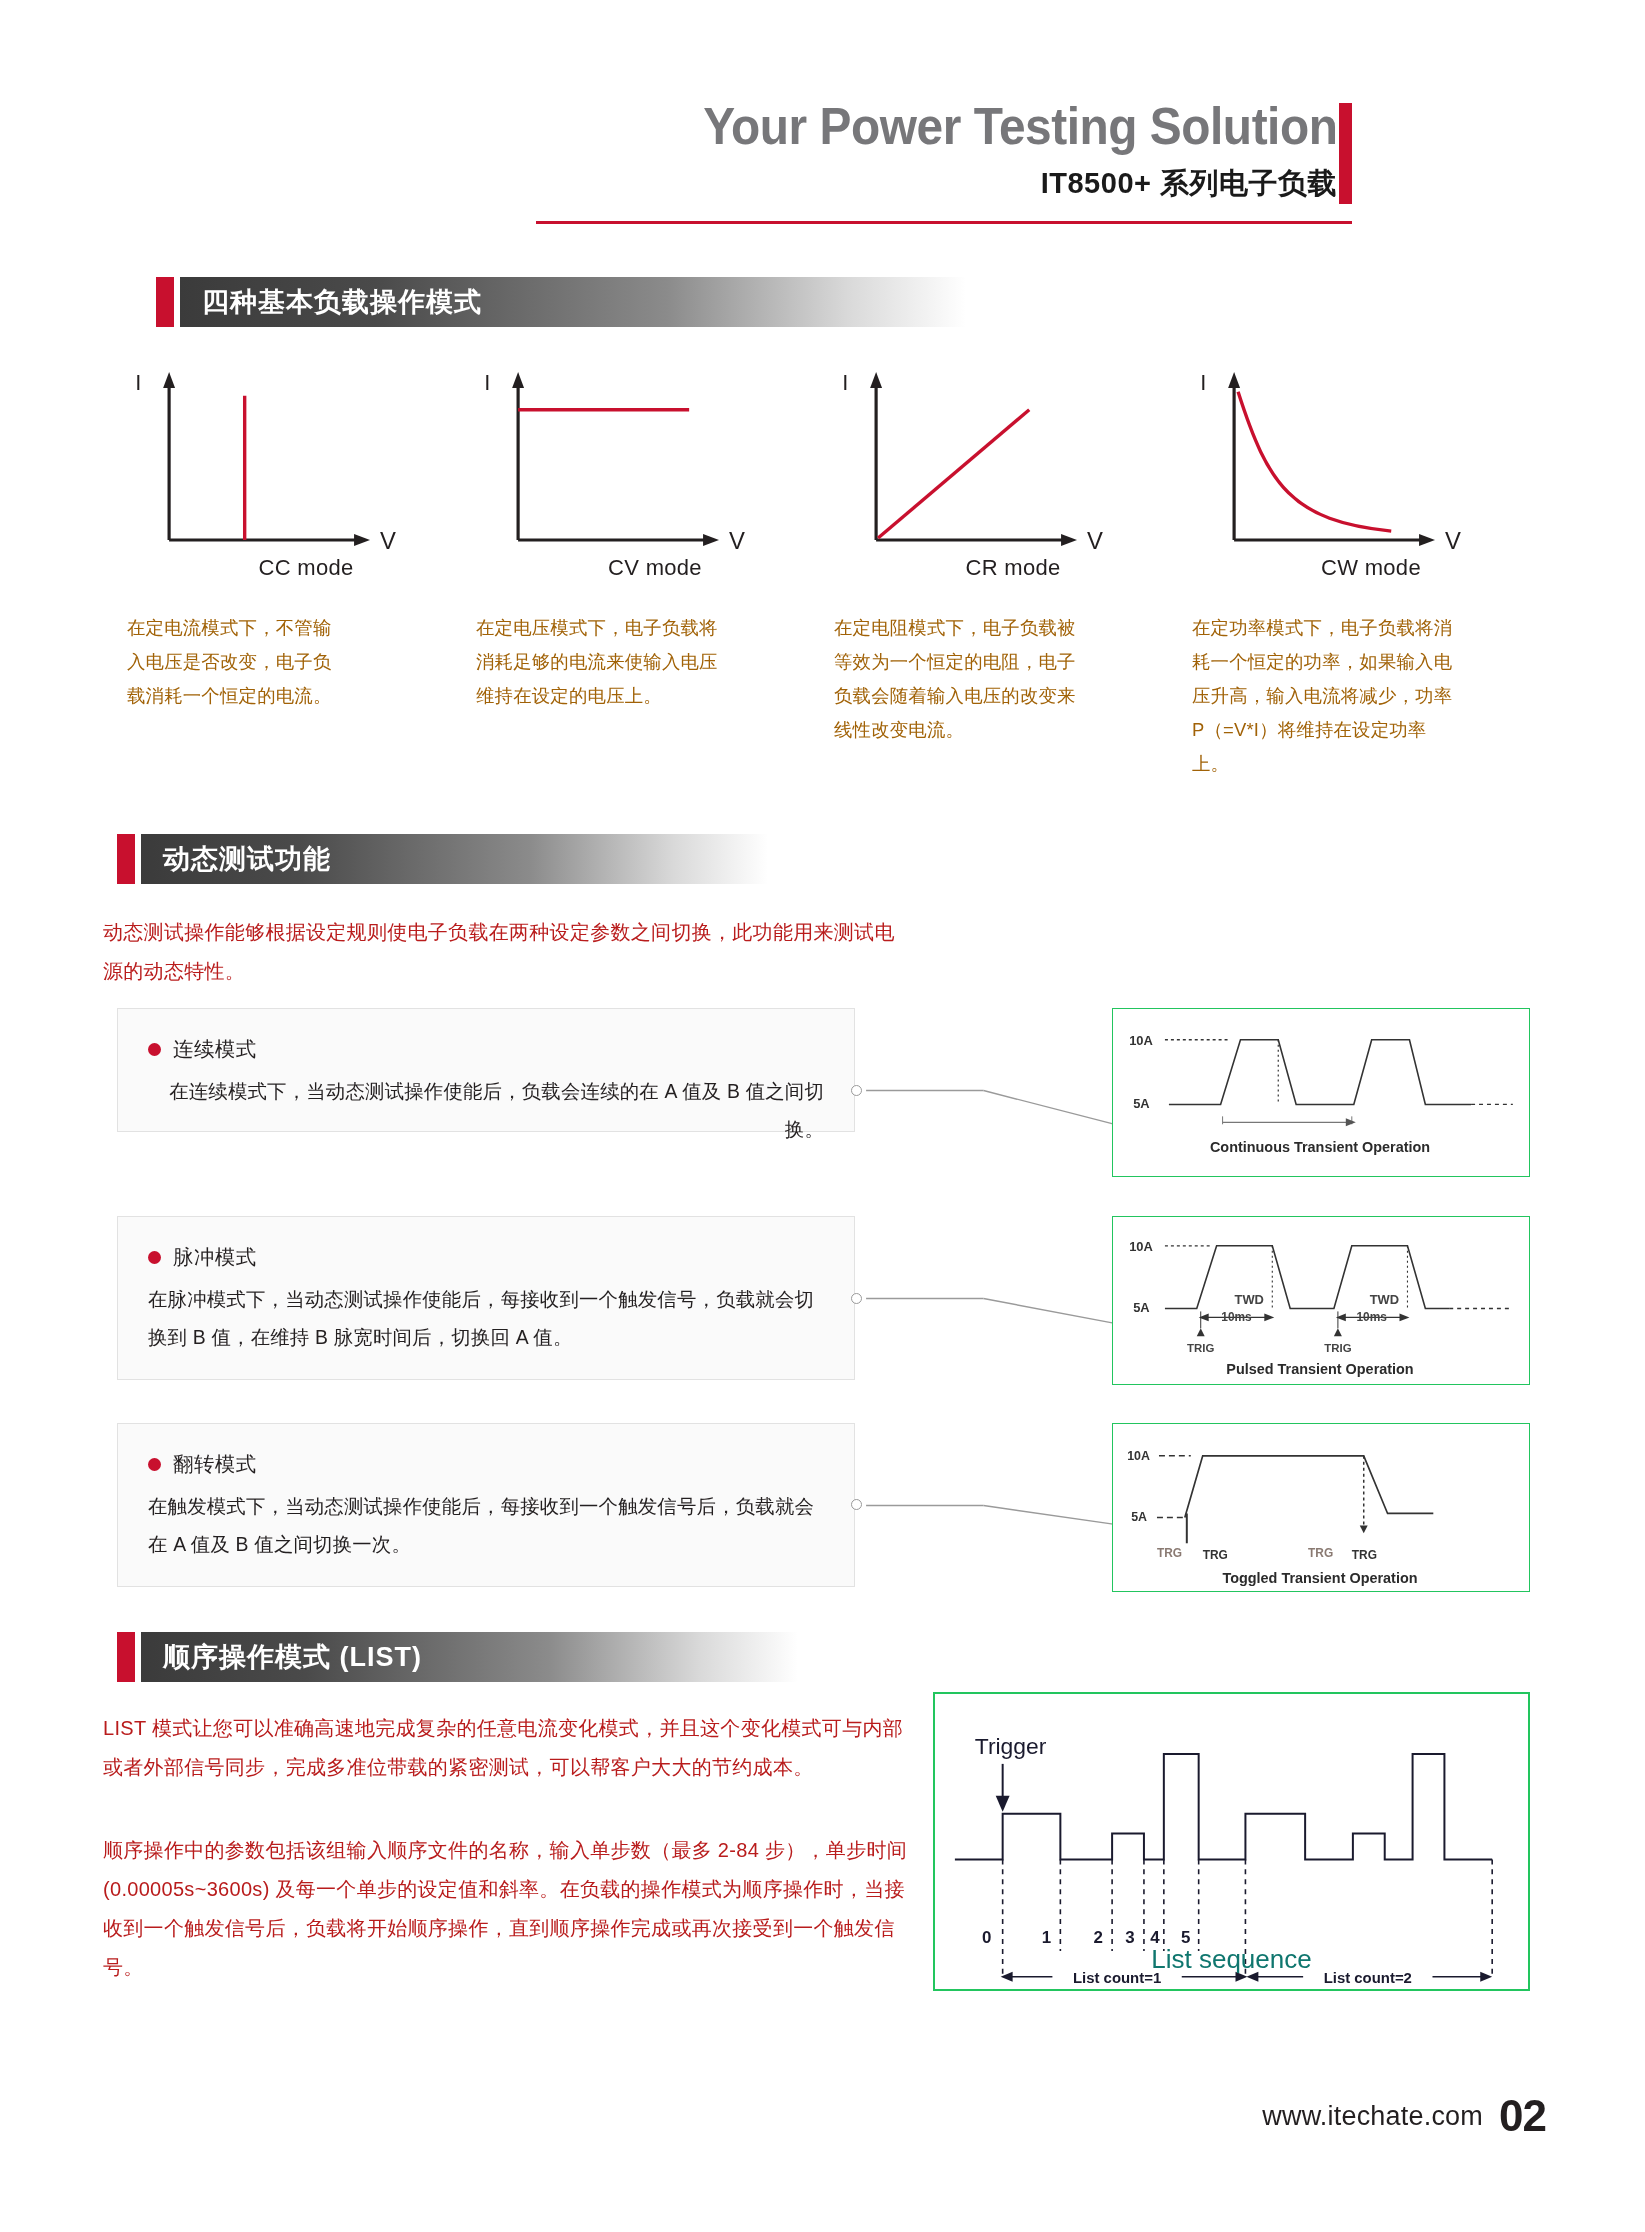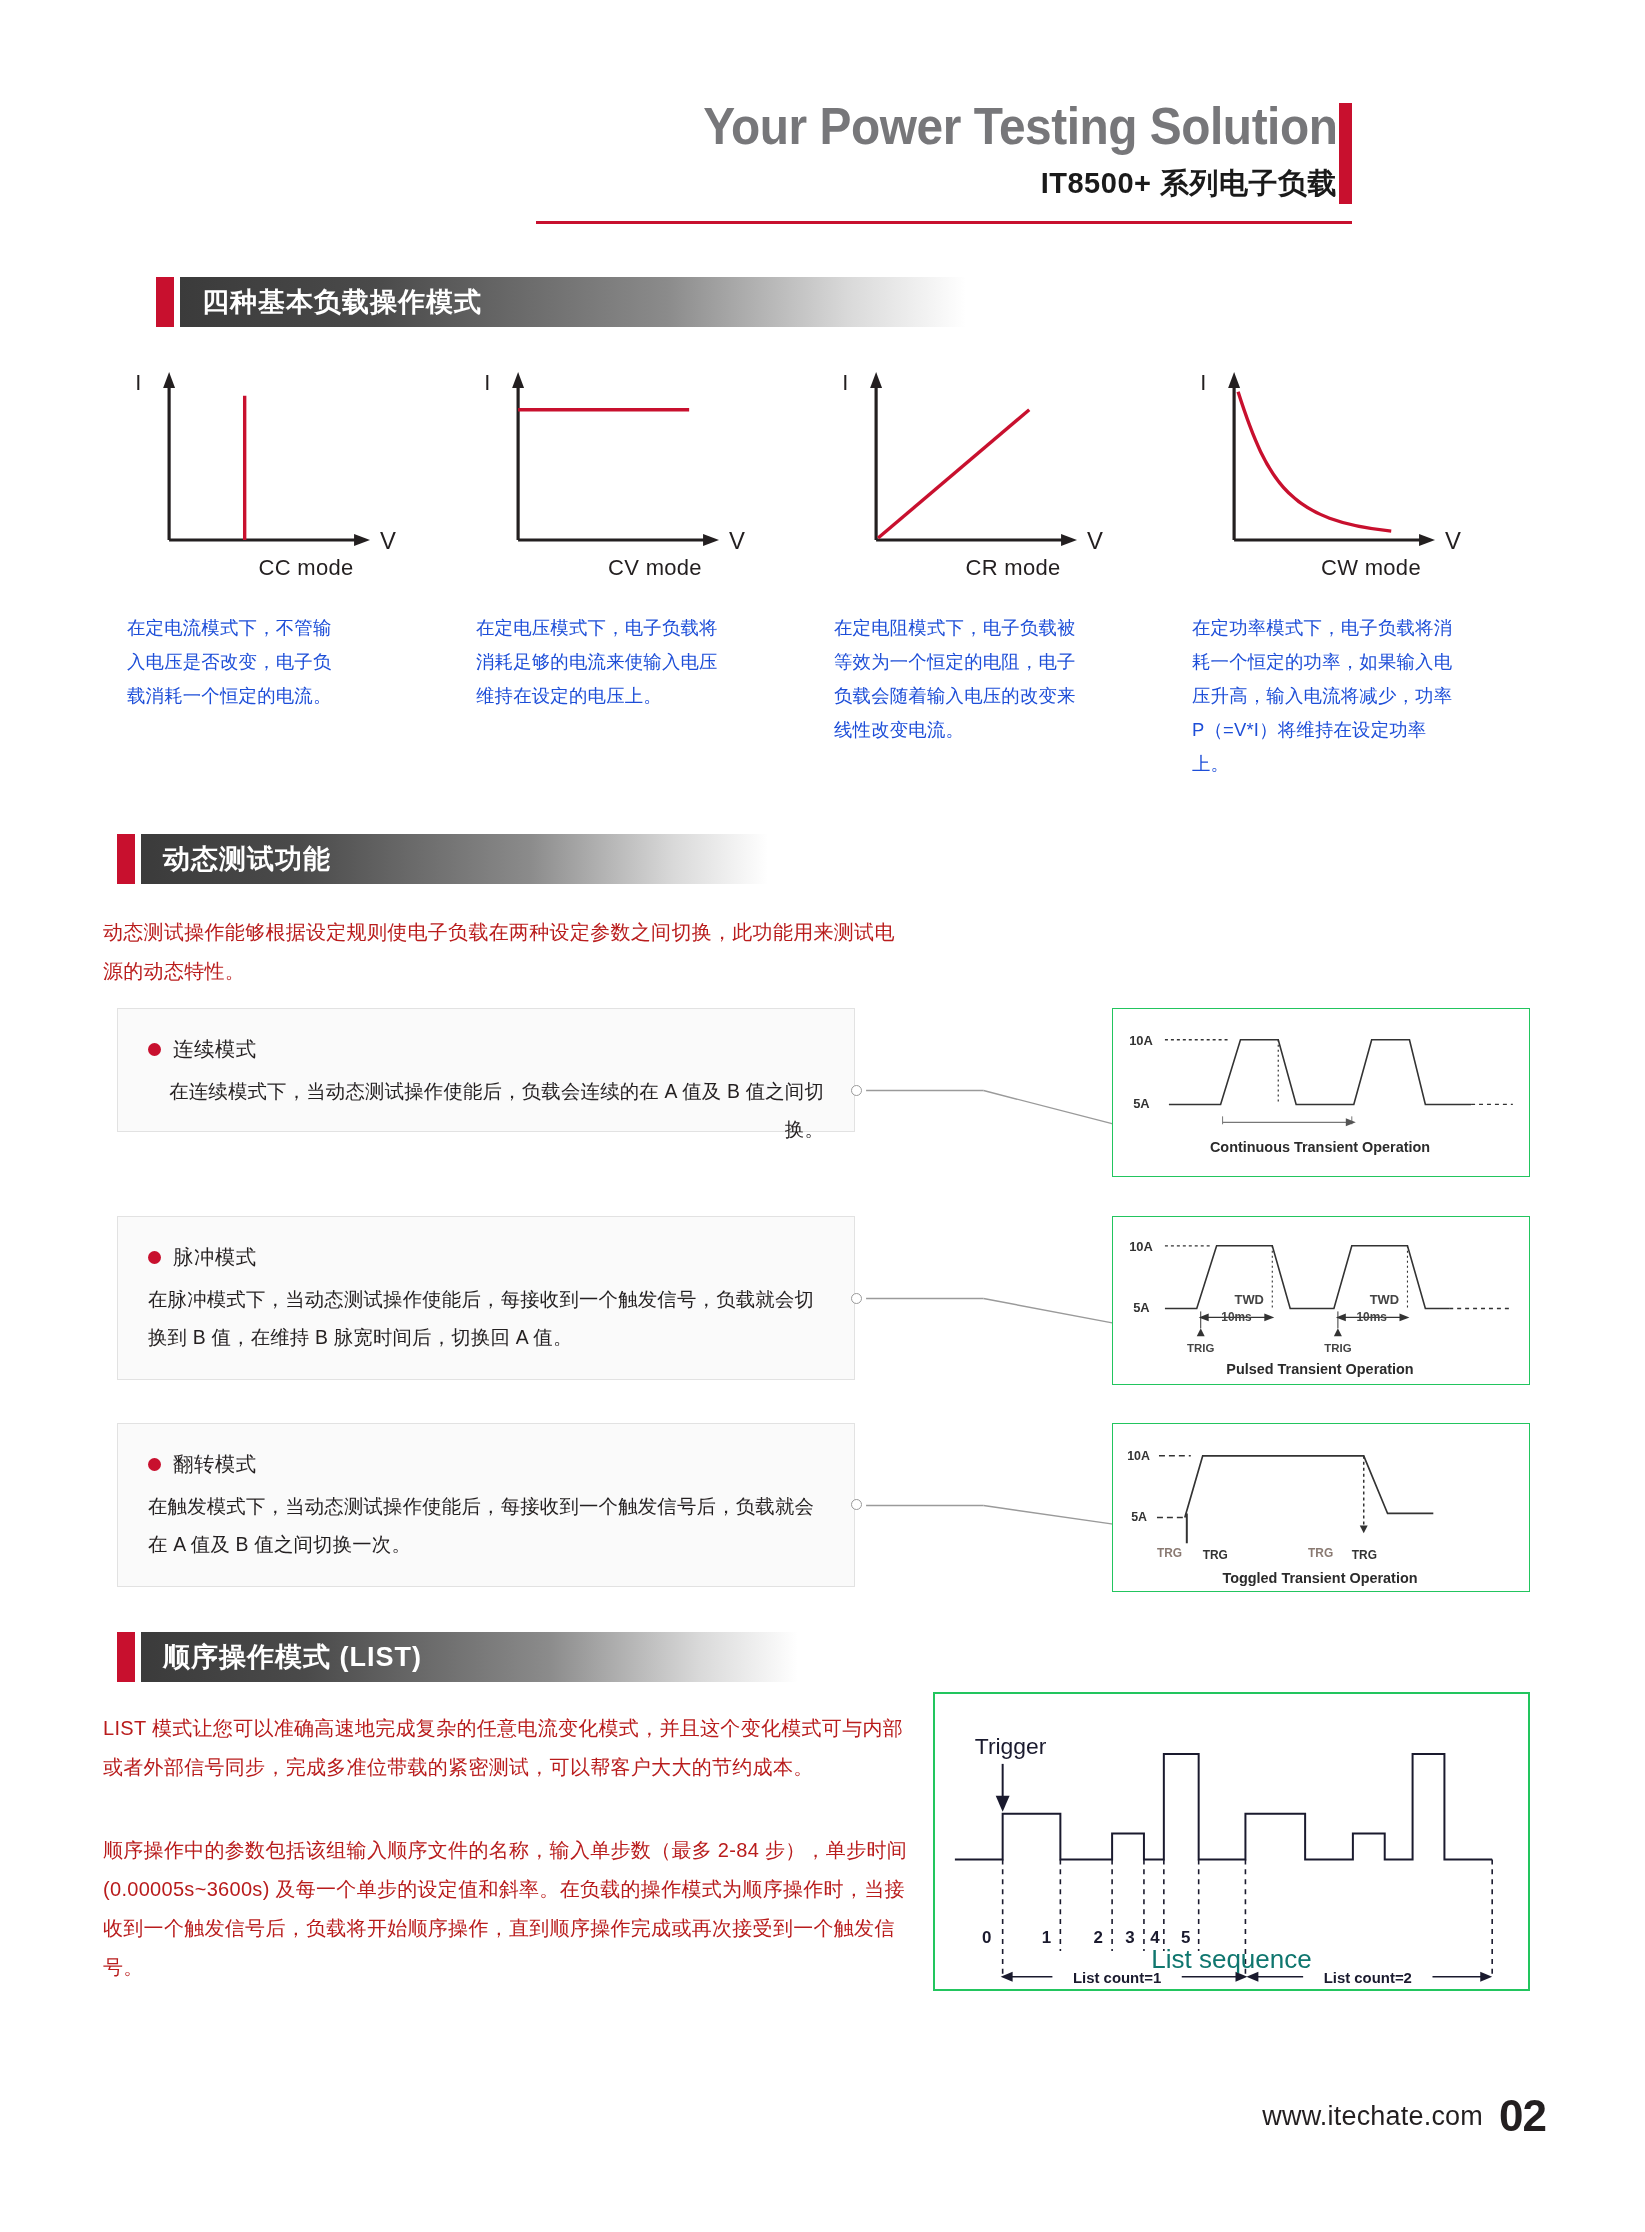--- a/index.html
+++ b/index.html
@@ -50,21 +50,21 @@
     color:#ffffff; font-size:27px; font-weight:700; letter-spacing:1px;
     white-space:nowrap;
   }
   .mode-col { position:absolute; top:0; width:358px; }
   .mode-name {
     text-align:center; font-size:22px; color:#231f20; margin-top:6px;
     letter-spacing:0.3px;
   }
   .mode-desc {
     margin-top:30px;
-    font-size:18.4px; line-height:1.85; color:#1d4ed8;
+    font-size:18.4px; line-height:1.85; color:#a16207;
     letter-spacing:0.2px;
   }
 
   
   .para {
     font-size:20px; line-height:1.95; color:#b91c1c; letter-spacing:0.3px;
   }
 
   .dyn-box {
     position:absolute;

